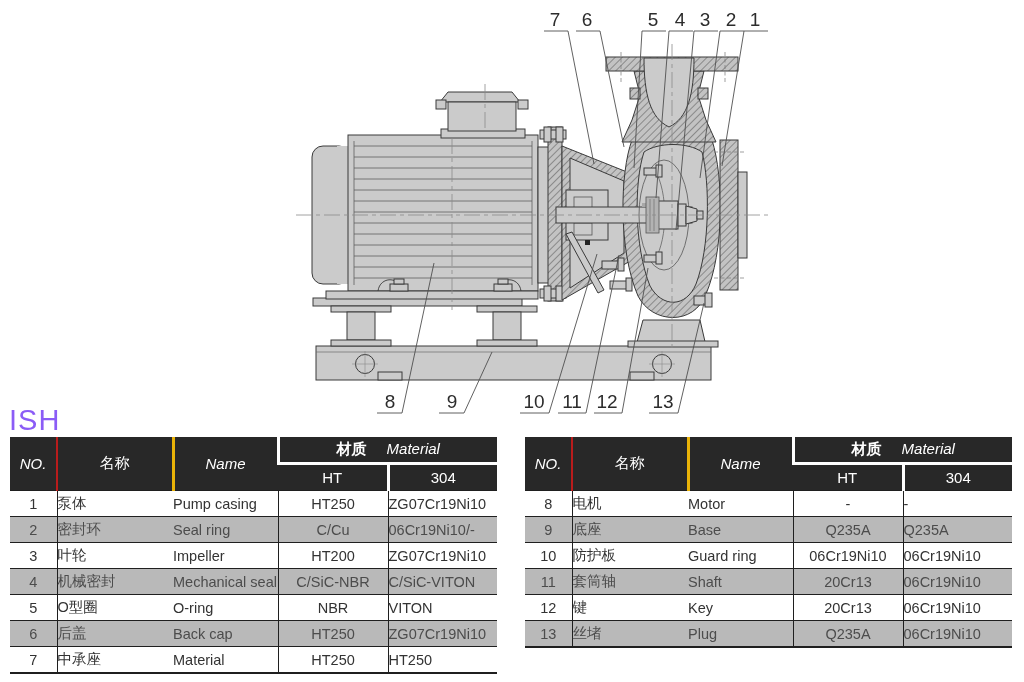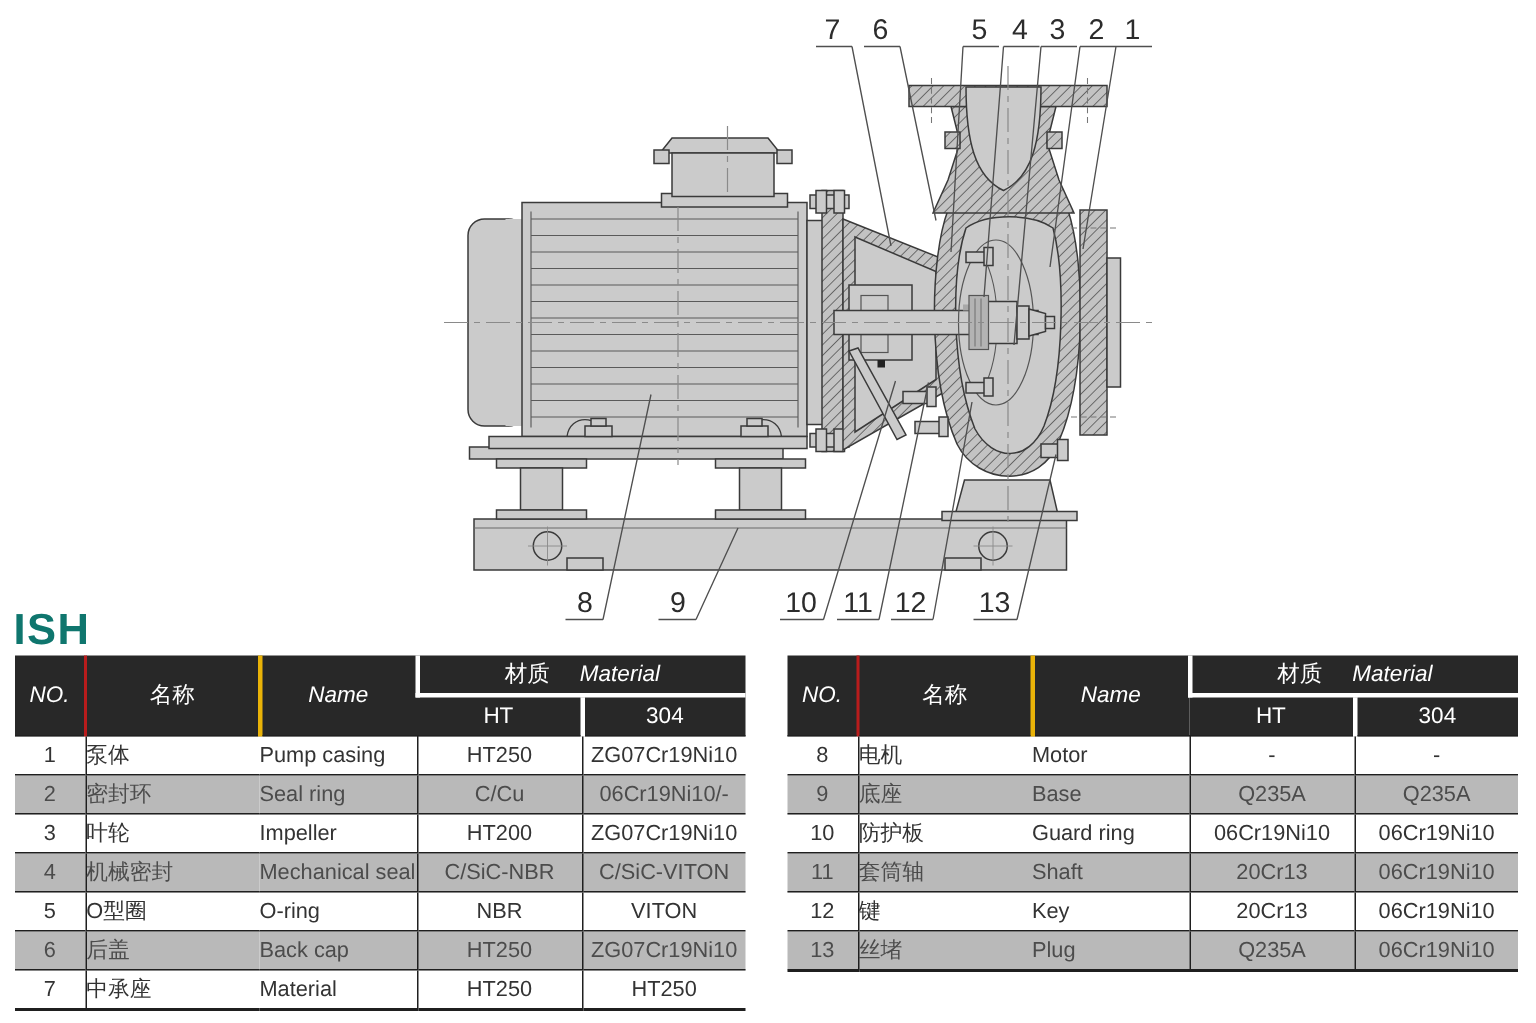--- a/index.html
+++ b/index.html
@@ -2,50 +2,50 @@
 <html><head>
 <meta charset="utf-8">
 <style>
   html,body{margin:0;padding:0}
   body{
     width:1024px;height:682px;position:relative;background:#fff;
     font-family:"Liberation Sans", sans-serif;overflow:hidden;
   }
   #diagram{position:absolute;left:0;top:0}
   #ish-label{
-    position:absolute;left:9px;top:404px;font-size:29px;color:#0f766e;
-    letter-spacing:1px;font-weight:700;
+    position:absolute;left:9px;top:404px;font-size:29px;color:#8b5cf6;
+    letter-spacing:1px;font-weight:400;
   }
   table.ptable{
     position:absolute;top:437px;border-collapse:collapse;table-layout:fixed;
     font-family:"Liberation Sans", sans-serif;
   }
   #left-table{left:10px;width:487px}
   #right-table{left:525px;width:487px}
   .ptable th{
     background:#282828;color:#fff;font-weight:normal;height:25px;padding:0;
     font-size:15px;
   }
   .h-no{font-style:italic;font-size:14.5px}
   .h-cn{font-weight:bold;border-left:2px solid #b91c1c;font-size:15.5px}
   .h-en{font-style:italic;border-left:3px solid #eab308;font-size:15.5px}
   .h-mat{border-left:3px solid #fff;border-bottom:3px solid #fff}
-  .h-mat .mz{font-weight:normal}
+  .h-mat .mz{font-weight:bold}
   .h-mat .mi{font-style:italic;margin-left:20px}
   .h-ht,.h-304{font-size:14px}
   .h-304{border-left:3px solid #fff}
   .ptable td{height:25px;padding:0;font-size:14.5px;border-top:1.5px solid #1f1f1f}
   .ptable tbody tr:last-child td{border-bottom:2px solid #1f1f1f}
   tr.white td{background:#ffffff;color:#333}
   tr.gray td{background:#b9b9b9;color:#4c4c4c}
   .c-no{text-align:center;border-right:1.5px solid #1f1f1f}
   .c-cn{padding-left:17px;font-size:15px}
   .c-en{border-right:1.5px solid #1f1f1f;padding-left:6px}
   .c-ht{text-align:center;border-right:1.5px solid #1f1f1f}
-  .c-s304{text-align:center}
+  .c-s304{text-align:left}
   text.co{font-family:"Liberation Sans",sans-serif;font-size:19px;fill:#2c2c2c;text-anchor:middle}
 </style>
 </head>
 <body>
 
 <svg id="diagram" width="1024" height="432" viewBox="0 0 1024 432" xmlns="http://www.w3.org/2000/svg">
   <defs>
     <pattern id="hatch" patternUnits="userSpaceOnUse" width="5" height="5" patternTransform="rotate(45)">
       <rect width="5" height="5" fill="#c3c3c3"></rect>
       <line x1="0" y1="0" x2="0" y2="5" stroke="#585858" stroke-width="1.1"></line>

